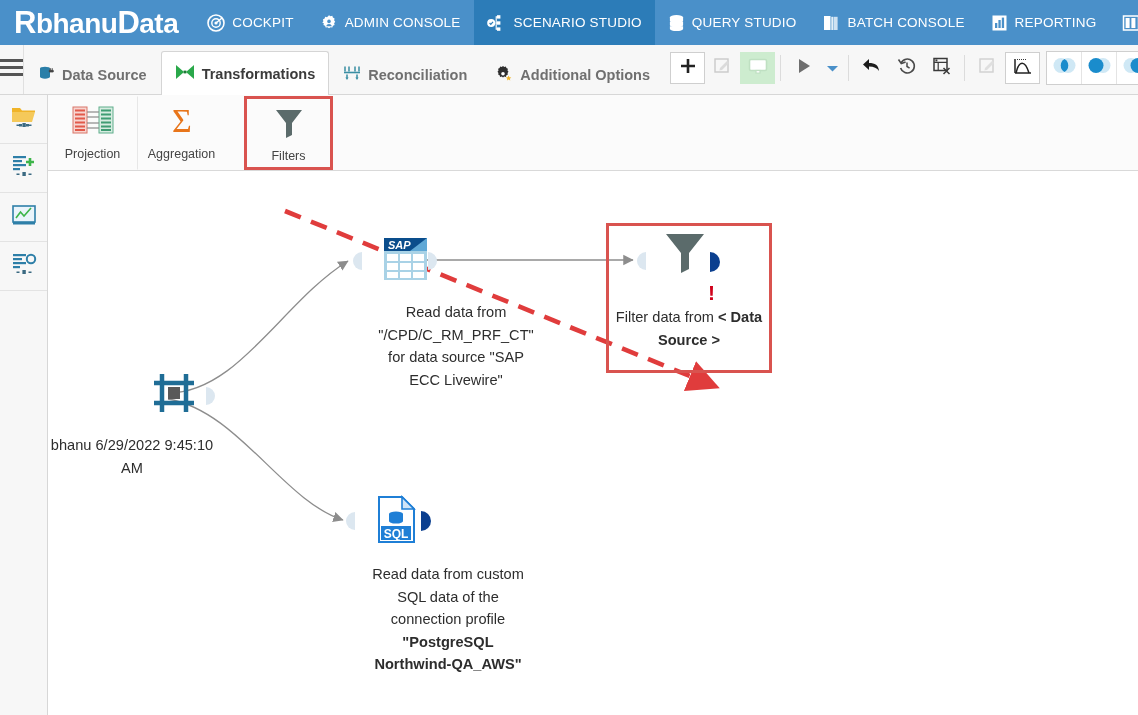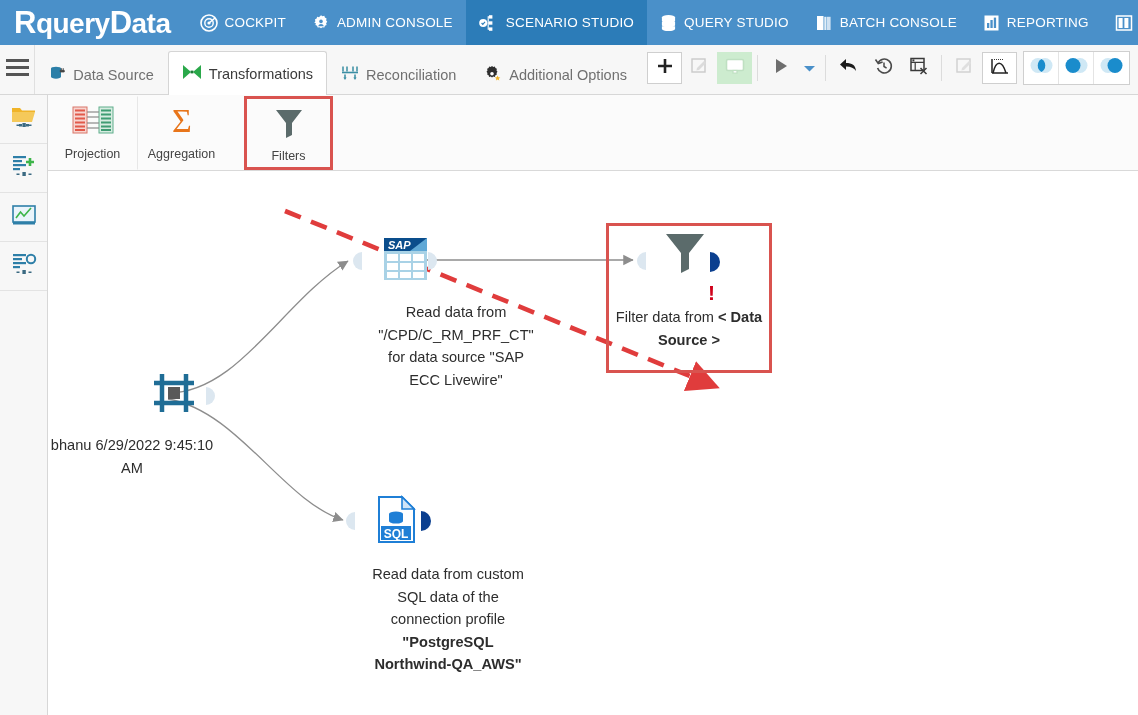--- a/index.html
+++ b/index.html
@@ -59,21 +59,21 @@
     gap: 4px;
     cursor: pointer;
     border-right: 1px solid #e0e0e0;
     background: #f7f7f7;
     padding-bottom: 4px;
   }
   .hamburger span {
     display: block; width: 23px; height: 3px;
     background: #555;
   }
-  .tabs { display: flex; align-items: flex-end; height: 49px; }
+  .tabs { display: flex; align-items: flex-end; height: 49px; font-weight: bold; }
   .tab {
     height: 39px;
     display: flex; align-items: center; gap: 7px;
     padding: 0 13px;
     font-size: 14.5px;
     color: #707070;
     border: 1px solid transparent;
     border-bottom: none;
     background: transparent;
     cursor: pointer;
@@ -179,21 +179,21 @@
   }
   svg { overflow: visible; }
 </style>
 </head>
 <body>
 
 <div class="topnav">
 
   <div class="brand">
     <span class="r-big">R</span>
-      <span>query</span>
+      <span>bhanu</span>
       <span class="d-big">D</span>
       <span>ata</span>
   </div>
 
   <div class="nav-item">
     <span>
       <svg width="18" height="18" viewBox="0 0 18 18">
           <circle cx="9" cy="9" r="8" fill="none" stroke="#fff" stroke-width="1.6"></circle>
           <circle cx="9" cy="9" r="4.2" fill="none" stroke="#fff" stroke-width="1.4"></circle>
           <circle cx="9" cy="9" r="1.6" fill="#fff"></circle>

